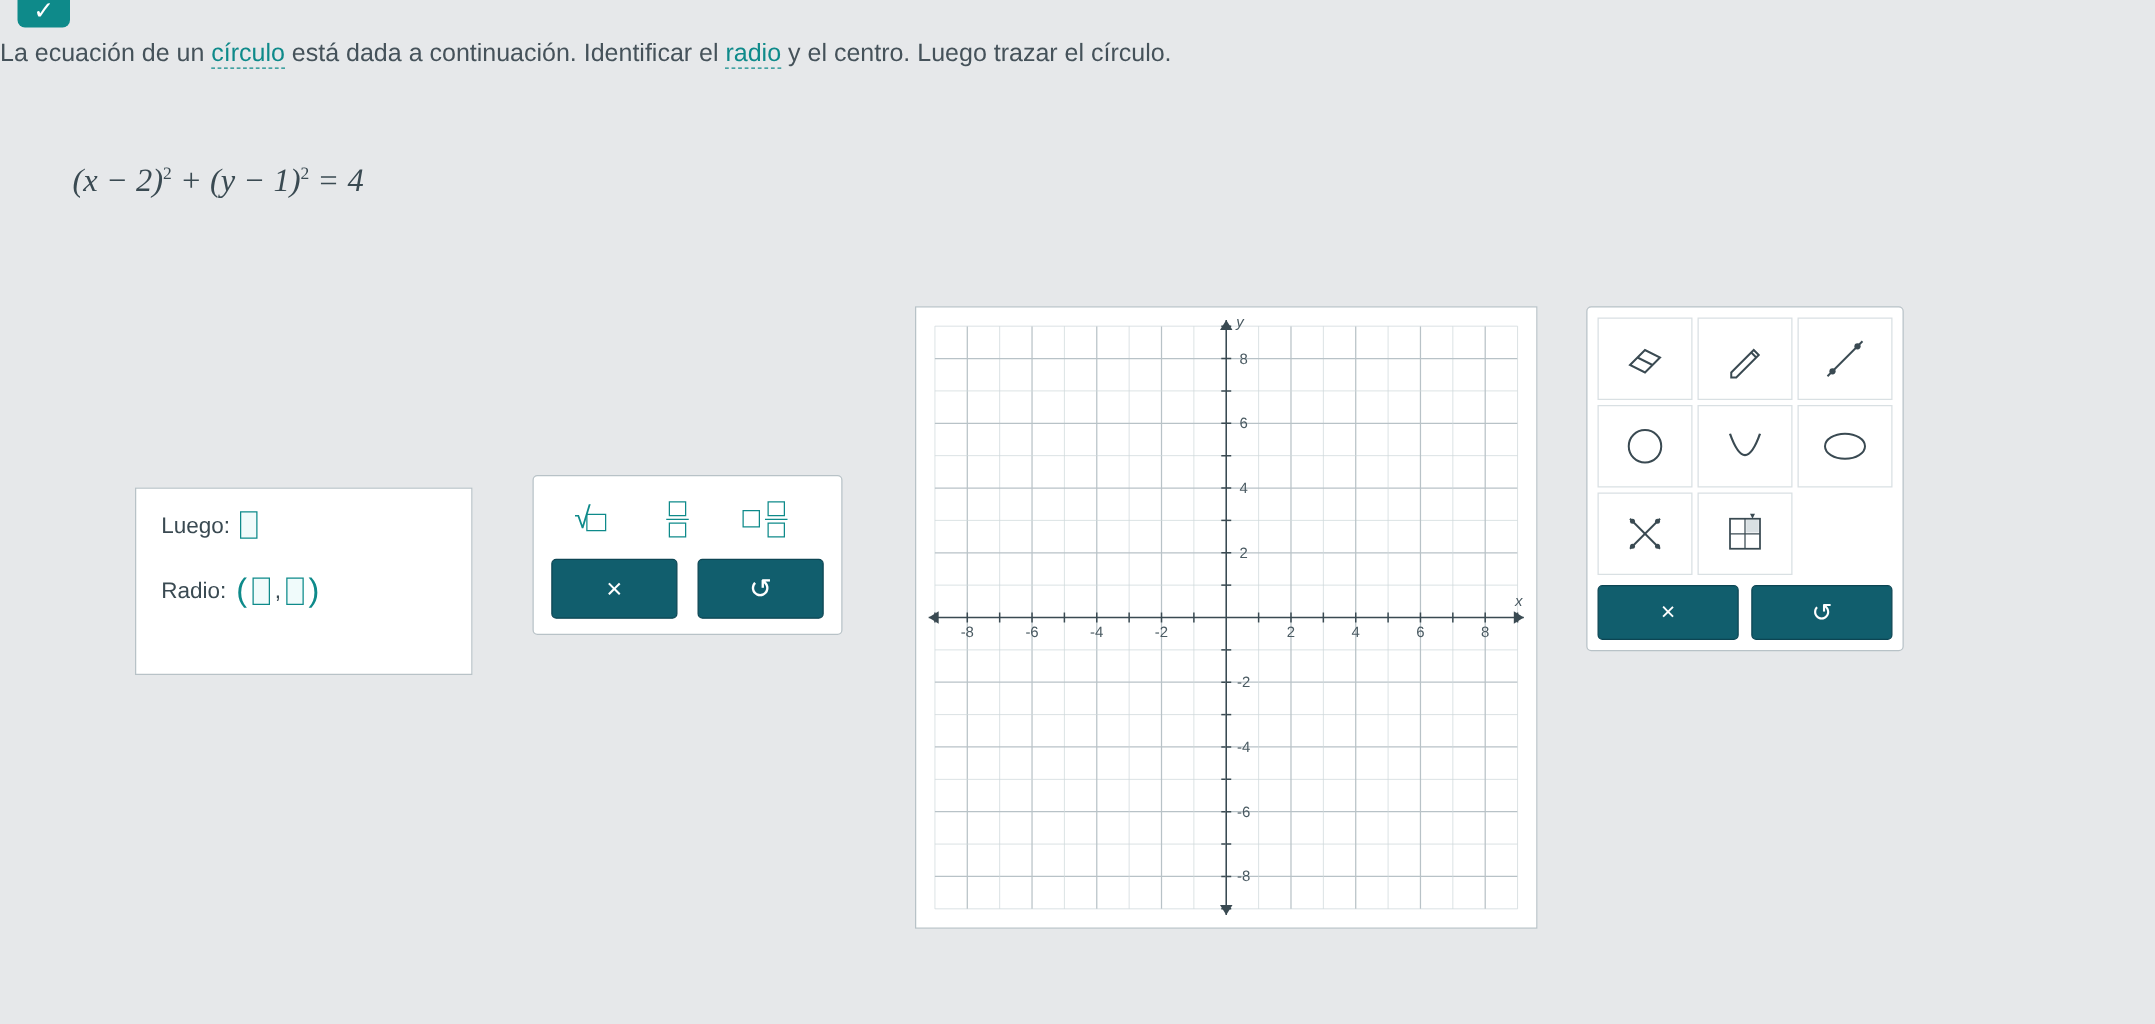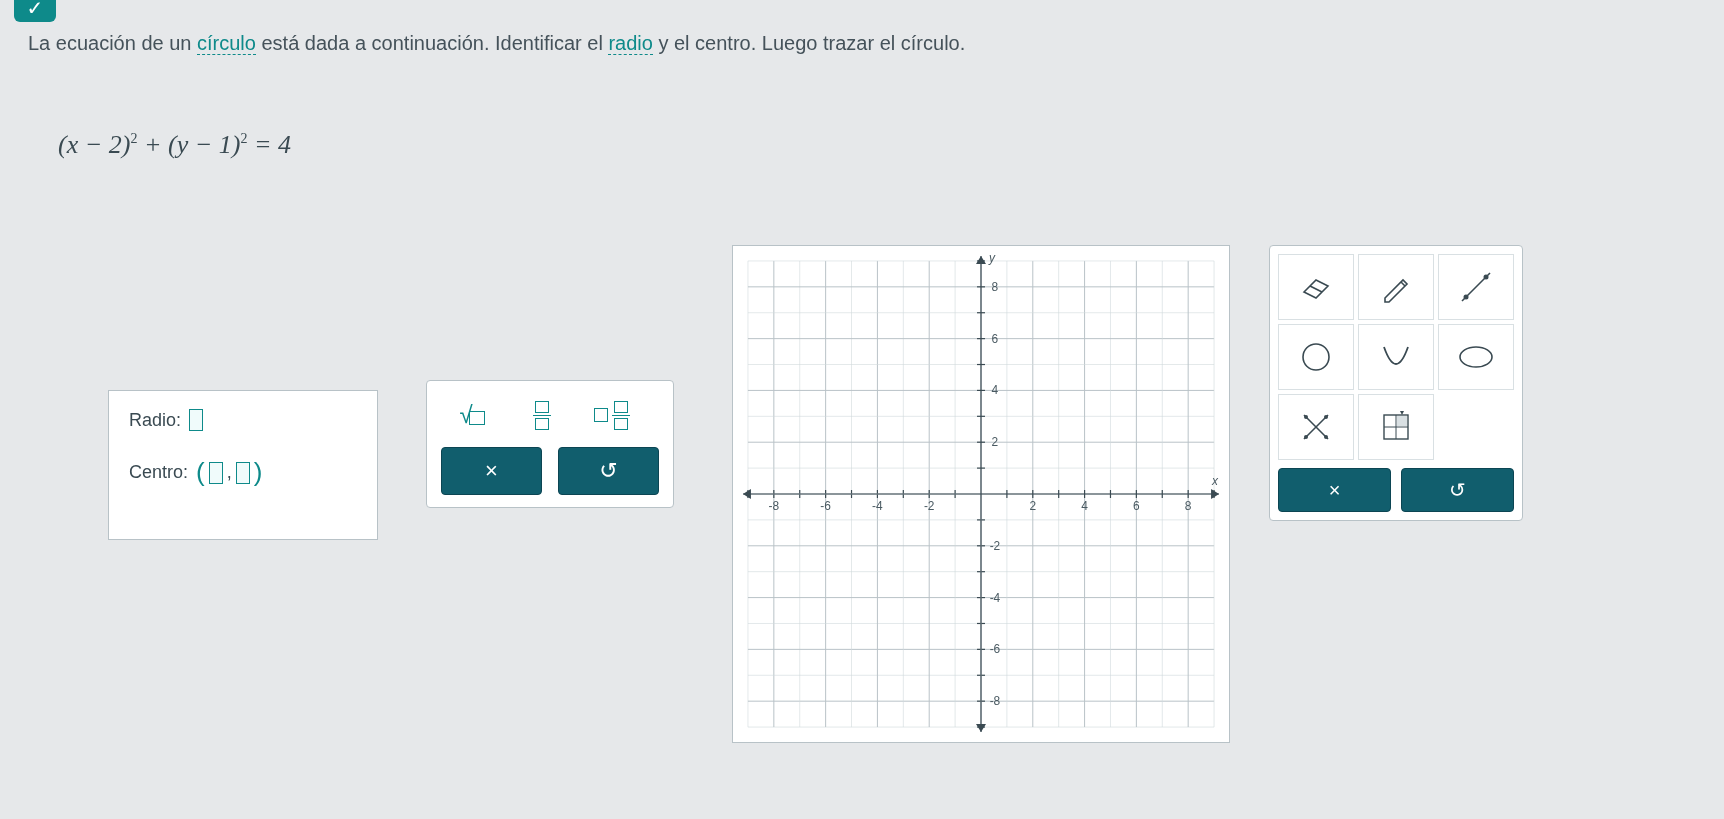--- a/index.html
+++ b/index.html
@@ -23,21 +23,20 @@
     background: #0e8a8a;
     border-radius: 0 0 6px 6px;
     display: flex; align-items: center; justify-content: center;
     color: #fff; font-size: 20px;
   }
   .question-text {
     position: absolute;
     top: 32px; left: 0;
     font-size: 20px;
     color: #45525a;
-    margin-left: 28px;
   }
   .question-text .link { color: #0e8a8a; border-bottom: 1px dashed #0e8a8a; }
   .equation {
     position: absolute;
     top: 90px; left: 58px;
     font-size: 26px;
     font-style: italic;
     color: #3a4a52;
     font-family: "Times New Roman", serif;
     margin-top: 40px;
@@ -196,25 +195,25 @@
   <div class="question-text">
     <span>La ecuación de un </span><span class="link">círculo</span><span> está dada a continuación. Identificar el </span><span class="link">radio</span><span> y el centro. Luego trazar el círculo.</span>
   </div>
 
   <div class="equation">
     (<i>x</i> − 2)<sup>2</sup> + (<i>y</i> − 1)<sup>2</sup> = 4
   </div>
 
   <div class="answer-panel">
     <div class="ans-row">
+      <span class="ans-label">Luego:</span>
+      <span class="small-input"></span>
+    </div>
+    <div class="ans-row">
       <span class="ans-label">Radio:</span>
-      <span class="small-input"></span>
-    </div>
-    <div class="ans-row">
-      <span class="ans-label">Centro:</span>
       <span class="paren">(</span>
       <span class="small-input" style="margin:0 4px"></span>
       <span>, </span>
       <span class="small-input" style="margin:0 4px"></span>
       <span class="paren">)</span>
     </div>
   </div>
 
   <div class="math-toolbox">
     <div class="tool-row">

